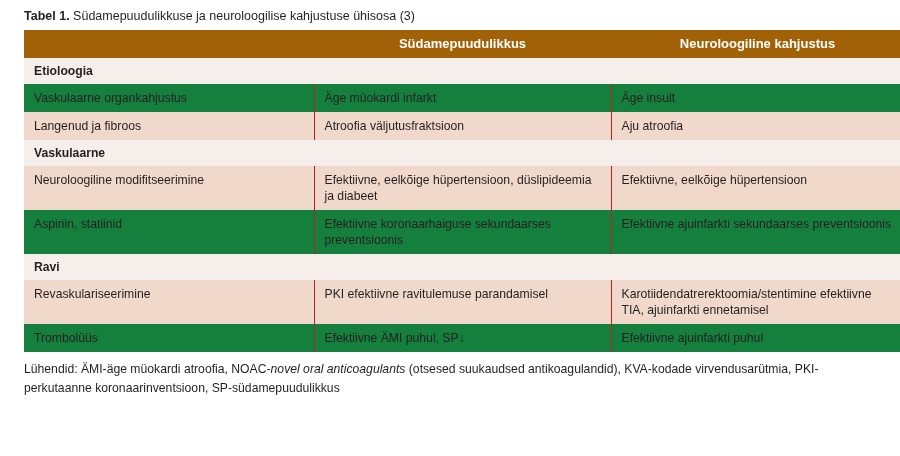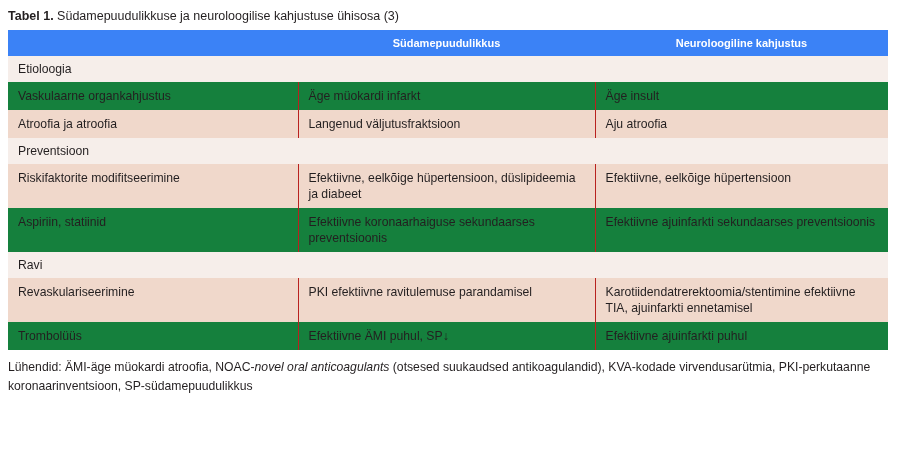--- a/index.html
+++ b/index.html
@@ -12,21 +12,21 @@
     background: #ffffff;
     font-family: "Liberation Sans", sans-serif;
     color: #231f20;
     overflow: hidden;
   }
   .page {
     position: relative;
     width: 900px;
     height: 400px;
     box-sizing: border-box;
-    padding: 0 8px;
+    padding: 0 24px;
   }
   
   .caption {
     font-size: 12.5px;
     line-height: 16px;
     padding: 8px 0 6px 0;
     color: #231f20;
     white-space: nowrap;
   }
   .caption .cap-label {
@@ -37,44 +37,44 @@
     border-collapse: collapse;
     width: 880px;
     table-layout: fixed;
     font-size: 12.2px;
   }
   table.tbl col.c1 { width: 290px; }
   table.tbl col.c2 { width: 297px; }
   table.tbl col.c3 { width: 293px; }
 
   thead th {
-    background: #3b82f6;
+    background: #a16207;
     color: #ffffff;
     font-weight: bold;
-    font-size: 11px;
+    font-size: 13px;
     text-align: center;
     padding: 6px 8px 7px 8px;
     border: none;
     height: 13px;
     vertical-align: middle;
   }
   thead th.blank { text-align: left; }
 
   tbody td {
     padding: 6px 10px 6px 10px;
     vertical-align: top;
     line-height: 16px;
     border: none;
   }
   tbody tr.shade td { background: #15803d; }
   tbody tr.tint  td { background: #f0d8cb; }
 
   
   tbody tr.section td {
-    font-weight: normal;
+    font-weight: bold;
     background: #f6eeea;
     padding-top: 5px;
     padding-bottom: 5px;
   }
   
   tbody td.col2, tbody td.col3 {
     border-left: 1.2px solid #b9211f;
   }
   tbody tr.section td.col2,
   tbody tr.section td.col3 {
@@ -116,31 +116,31 @@
           <td>Etioloogia</td>
           <td class="col2"></td>
           <td class="col3"></td>
         </tr>
         <tr class="shade">
           <td>Vaskulaarne organkahjustus</td>
           <td class="col2">Äge müokardi infarkt</td>
           <td class="col3">Äge insult</td>
         </tr>
         <tr class="tint">
-          <td>Atroofia ja atroofia</td>
-          <td class="col2">Langenud väljutusfraktsioon</td>
+          <td>Langenud ja fibroos</td>
+          <td class="col2">Atroofia väljutusfraktsioon</td>
           <td class="col3">Aju atroofia</td>
         </tr>
         <tr class="section">
-          <td>Preventsioon</td>
+          <td>Vaskulaarne</td>
           <td class="col2"></td>
           <td class="col3"></td>
         </tr>
         <tr class="tint">
-          <td>Riskifaktorite modifitseerimine</td>
+          <td>Neuroloogiline modifitseerimine</td>
           <td class="col2">Efektiivne, eelkõige hüpertensioon, düslipideemia ja diabeet</td>
           <td class="col3">Efektiivne, eelkõige hüpertensioon</td>
         </tr>
         <tr class="shade">
           <td>Aspiriin, statiinid</td>
           <td class="col2">Efektiivne koronaarhaiguse sekundaarses preventsioonis</td>
           <td class="col3">Efektiivne ajuinfarkti sekundaarses preventsioonis</td>
         </tr>
         <tr class="section">
           <td>Ravi</td>

